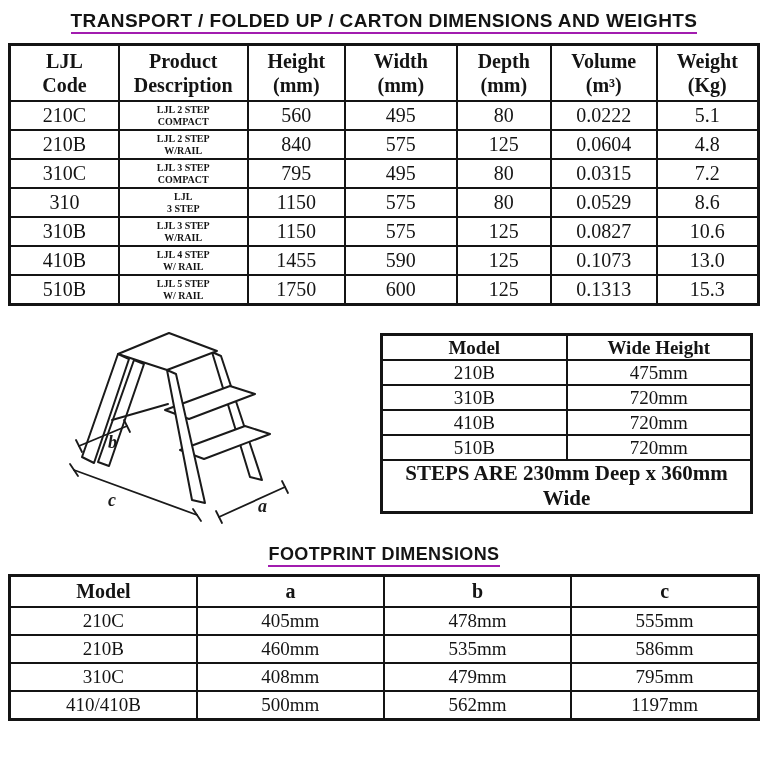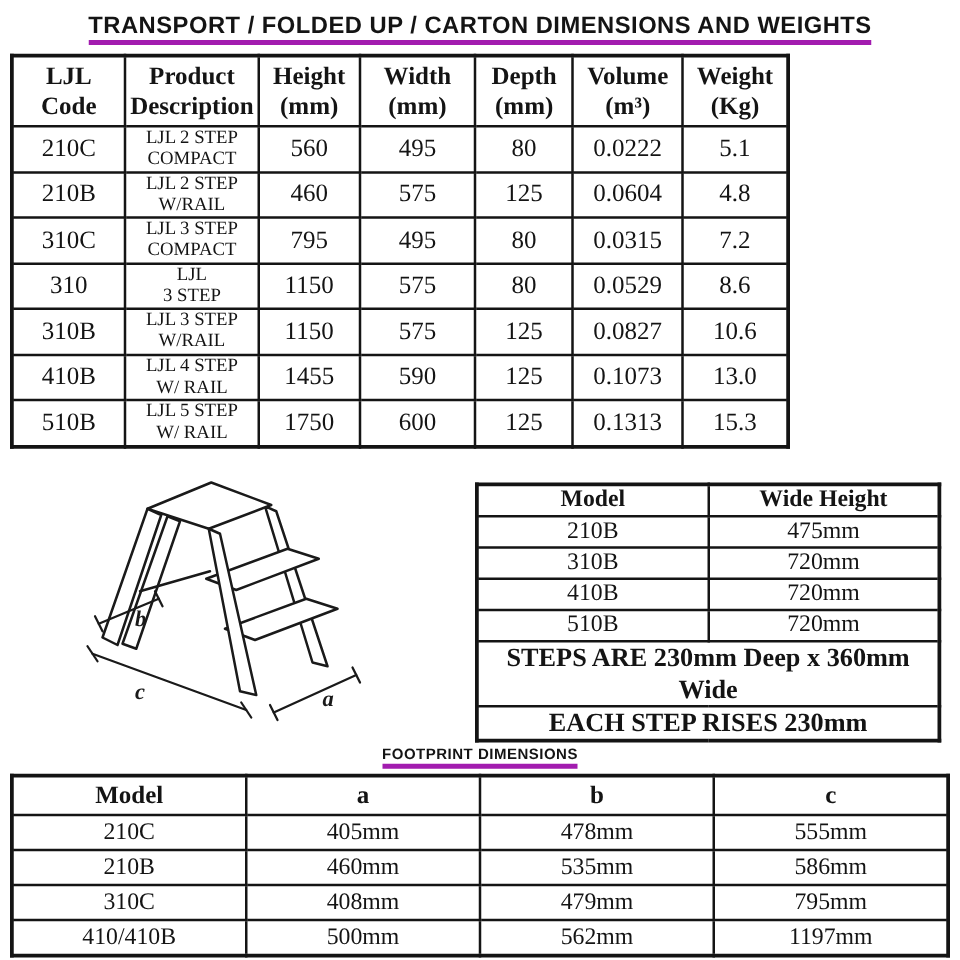--- a/index.html
+++ b/index.html
@@ -2,46 +2,46 @@
 <html><head>
 <meta charset="utf-8">
 <style>
   html,body{margin:0;padding:0;background:#fff;}
   body{width:768px;height:768px;overflow:hidden;color:#141414;
        font-family:"Liberation Serif", serif;}
   .page{padding:6px 8px 0 8px;}
 
   .title{text-align:center;font-family:"Liberation Sans", sans-serif;
          font-weight:bold;font-size:19px;letter-spacing:.4px;margin:4px 0 0 0;}
-  .title .u{border-bottom:4px solid #a21caf;padding-bottom:1px;}
+  .title .u{border-bottom:2px solid #a21caf;padding-bottom:1px;}
 
   table{border-collapse:collapse;table-layout:fixed;}
   .tbl{border:3px solid #141414;}
   .tbl td{border:2px solid #141414;text-align:center;vertical-align:middle;
           padding:0;overflow:hidden;}
 
   
-  .main{width:624px;margin-top:11px;}
+  .main{width:752px;margin-top:11px;}
   .main td{font-size:20px;line-height:1.05;}
   .main tr.head td{font-weight:bold;padding:3px 0;}
   .main tr.head div{line-height:1.2;}
   .main tr.data td{height:27px;}
-  .main td.desc div{font-size:15px;font-weight:normal;line-height:1.15;}
+  .main td.desc div{font-size:10px;font-weight:bold;line-height:1.15;}
 
   
   .mid{display:flex;align-items:flex-start;margin-top:18px;}
   .fig{width:372px;height:208px;position:relative;}
   .fig svg{display:block;}
   .rail{width:373px;margin-top:9px;}
   .rail td{font-size:19px;height:23px;}
   .rail tr.head td{font-weight:bold;}
   .rail td.note{font-weight:bold;font-size:21px;height:21px;}
 
   
-  .t2{margin-top:2px;font-size:12px;}
+  .t2{margin-top:12px;font-size:18px;}
   .foot{width:752px;margin-top:9px;}
   .foot td{font-size:19px;height:26px;}
   .foot tr.head td{font-weight:bold;font-size:20px;height:29px;}
 
   .dimlabel{font-family:"Liberation Serif", serif;font-style:italic;
             font-weight:bold;font-size:18px;}
 </style>
 </head>
 <body>
 
@@ -103,21 +103,21 @@
       <td>80</td>
       <td>0.0222</td>
       <td>5.1</td>
     </tr>
     <tr class="data">
       <td>210B</td>
       <td class="desc">
             <div>LJL 2 STEP</div>
             <div>W/RAIL</div>
           </td>
-      <td>460</td>
+      <td>840</td>
       <td>575</td>
       <td>125</td>
       <td>0.0604</td>
       <td>4.8</td>
     </tr>
     <tr class="data">
       <td>310C</td>
       <td class="desc">
             <div>LJL 3 STEP</div>
             <div>COMPACT</div>
@@ -241,23 +241,20 @@
       <tr>
         <td>410B</td>
         <td>720mm</td>
       </tr>
       <tr>
         <td>510B</td>
         <td>720mm</td>
       </tr>
       <tr>
         <td class="note" colspan="2">STEPS ARE 230mm Deep x 360mm Wide</td>
-      </tr>
-      <tr>
-        <td class="note" colspan="2">EACH STEP RISES 230mm</td>
       </tr>
     </tbody>
       </table>
   </div>
 
   <div class="title t2">
     <span class="u">FOOTPRINT DIMENSIONS</span>
   </div>
 
   <table class="tbl foot">

